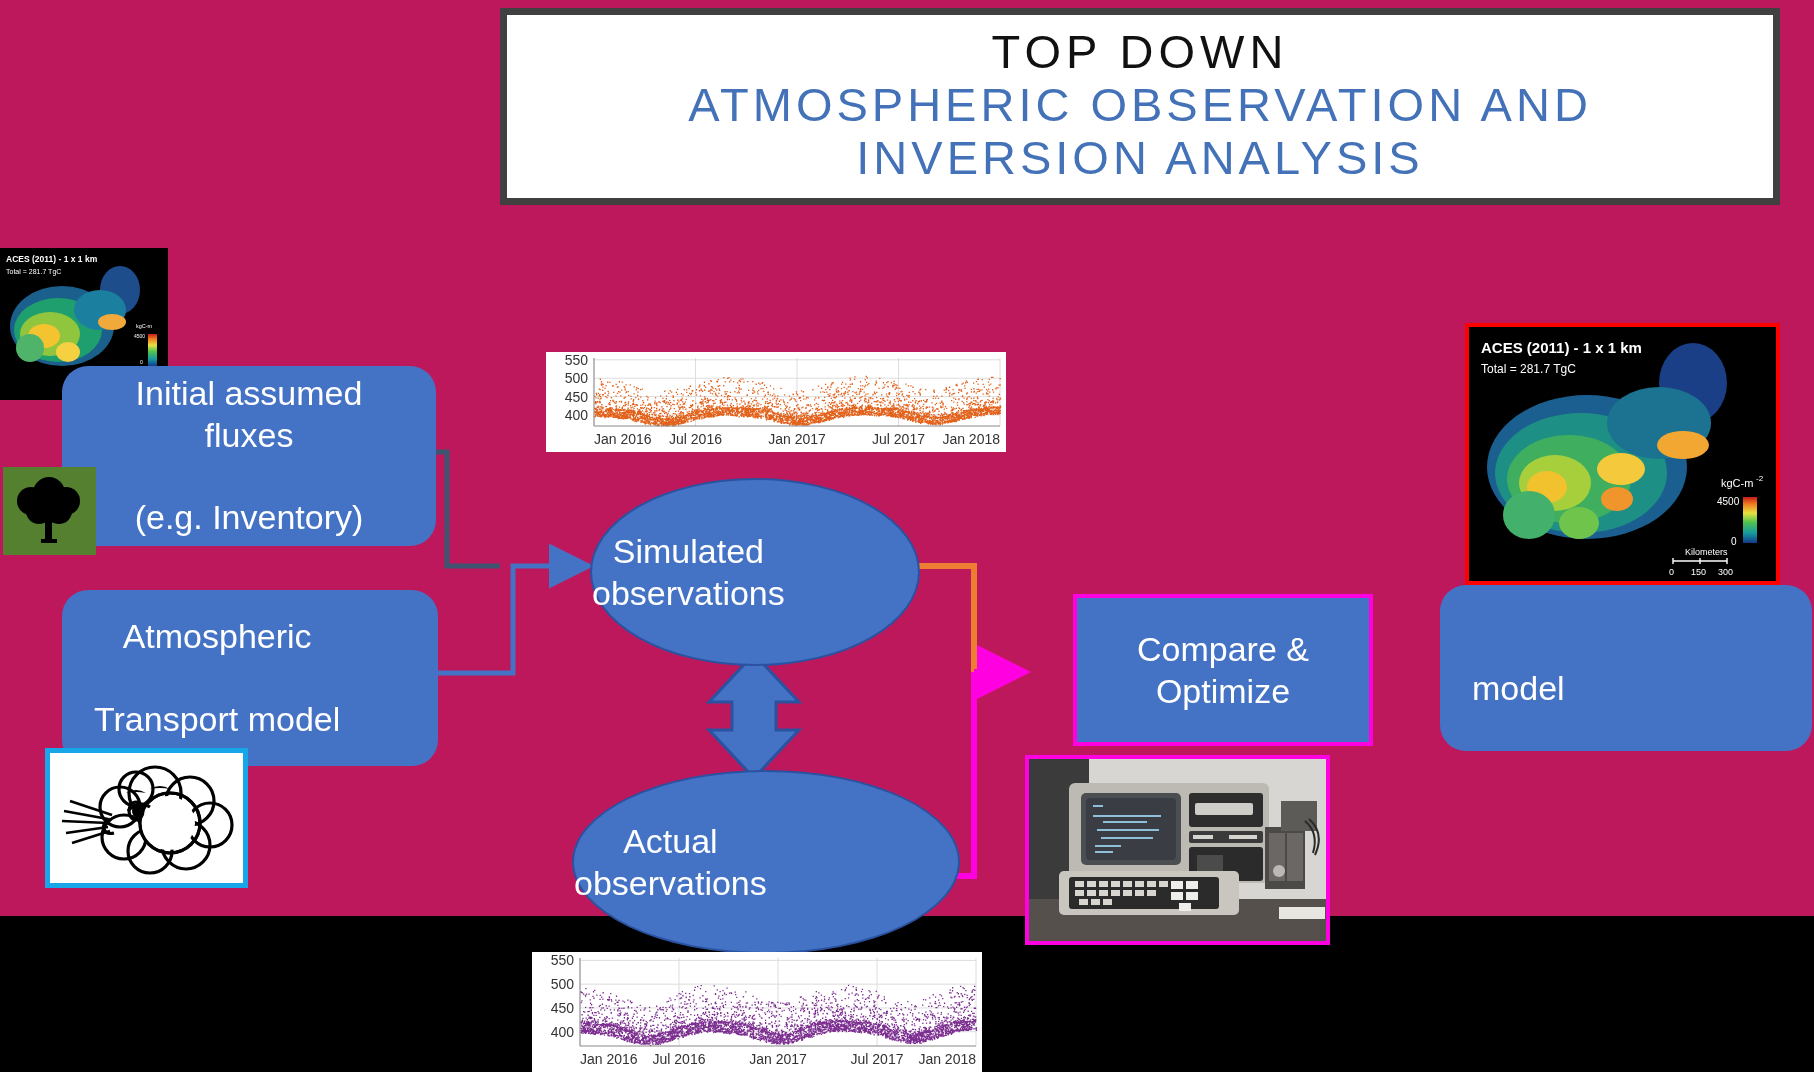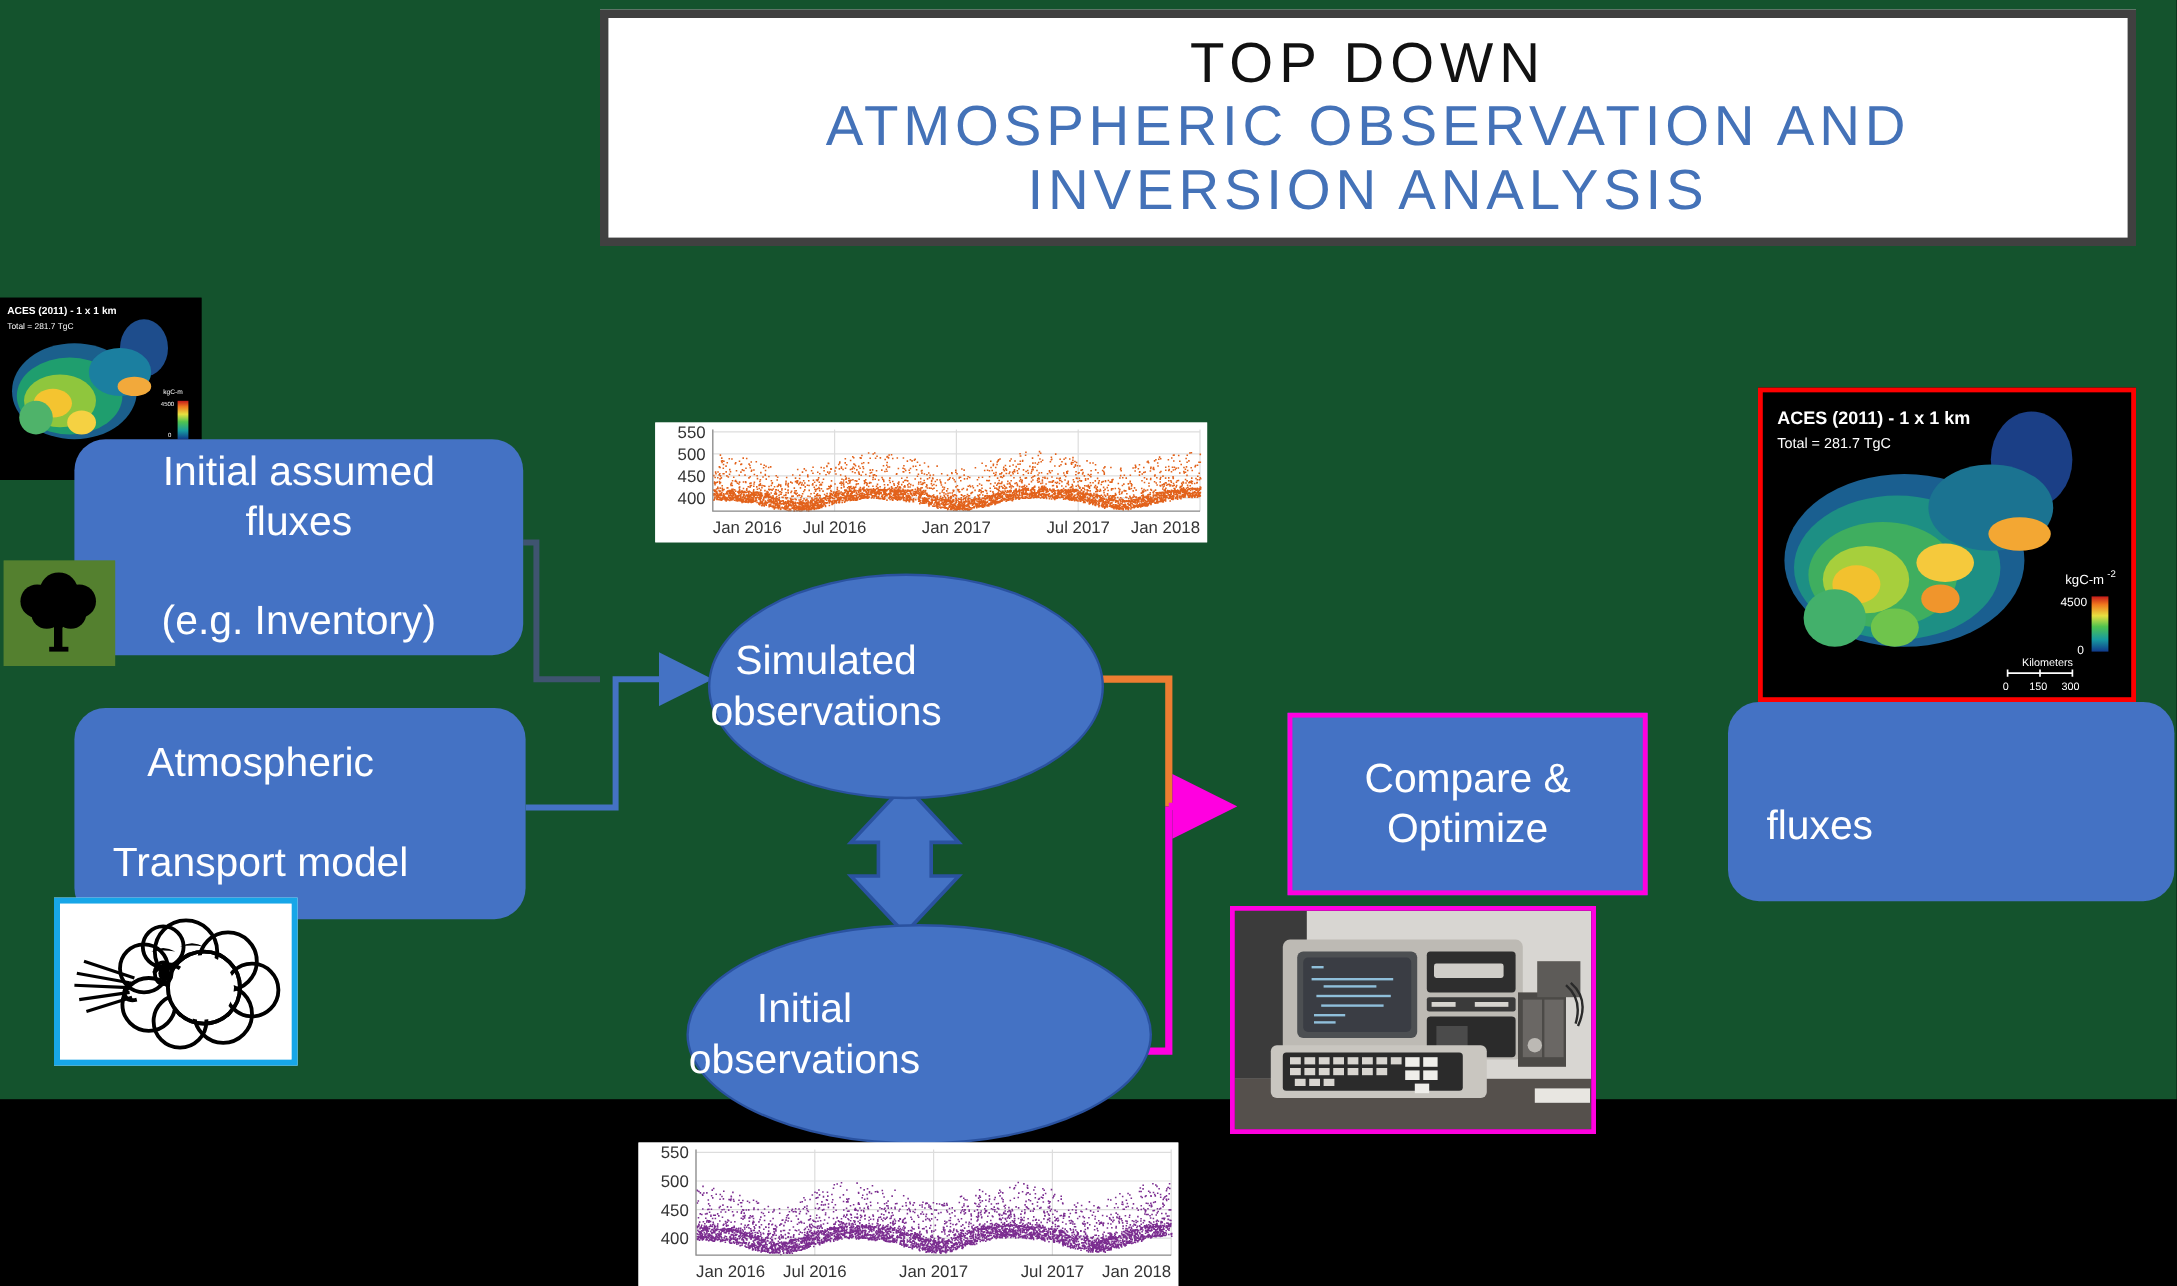--- a/index.html
+++ b/index.html
@@ -1,17 +1,17 @@
 <!DOCTYPE html>
 <html><head>
 <meta charset="utf-8">
 <style>
   html,body{margin:0;padding:0;background:#000;}
   body{width:1814px;height:1072px;overflow:hidden;font-family:"Liberation Sans",sans-serif;}
-  #stage{position:relative;width:1814px;height:916px;background:#14532d;}
+  #stage{position:relative;width:1814px;height:916px;background:#be185d;}
 
   
   .title-box{position:absolute;left:500px;top:8px;width:1280px;height:197px;
     background:#fff;border:7px solid #404040;box-sizing:border-box;
     display:flex;flex-direction:column;align-items:center;justify-content:flex-start;
     padding-top:10px;}
   .title-line1{font-size:47px;letter-spacing:5px;color:#111;font-weight:400;line-height:1.15;}
   .title-line2{font-size:47px;letter-spacing:4px;color:#4472b8;font-weight:400;
     line-height:1.12;text-align:center;max-width:1200px;}
 
@@ -230,21 +230,21 @@
 
   <div id="ell-sim" class="ell">
     <span>
       <span>Simulated</span><br>
       <span>observations</span>
     </span>
   </div>
 
   <div id="ell-actual" class="ell">
     <span>
-      <span>Initial</span><br>
+      <span>Actual</span><br>
       <span>observations</span>
     </span>
   </div>
 
   <div id="chart-act" class="chart-wrap">
       <svg width="450" height="120" viewBox="0 0 450 120" class="chart-svg">
         <rect width="450" height="120" fill="#ffffff"></rect>
         <line x1="48" x2="444" y1="79.72972972972973" y2="79.72972972972973" stroke="#dddddd" stroke-width="1"></line>
         <text x="42" y="84.72972972972973" text-anchor="end" font-size="14" fill="#333" font-family="Liberation Sans, sans-serif">400</text>
         <line x1="48" x2="444" y1="55.945945945945944" y2="55.945945945945944" stroke="#dddddd" stroke-width="1"></line>
@@ -384,17 +384,17 @@
       <line x1="258" y1="231" x2="258" y2="237" stroke="#fff" stroke-width="1.4"></line>
       <text x="200" y="248" fill="#fff" font-size="9" font-family="Liberation Sans, sans-serif">0</text>
       <text x="222" y="248" fill="#fff" font-size="9" font-family="Liberation Sans, sans-serif">150</text>
       <text x="249" y="248" fill="#fff" font-size="9" font-family="Liberation Sans, sans-serif">300</text>
     </svg>
   </div>
 
   <div id="box-adjusted" class="rbox">
     <span>
       <br>
-      <span>fluxes</span>
+      <span>model</span>
     </span>
   </div>
 
 </div>
 
 </body></html>

